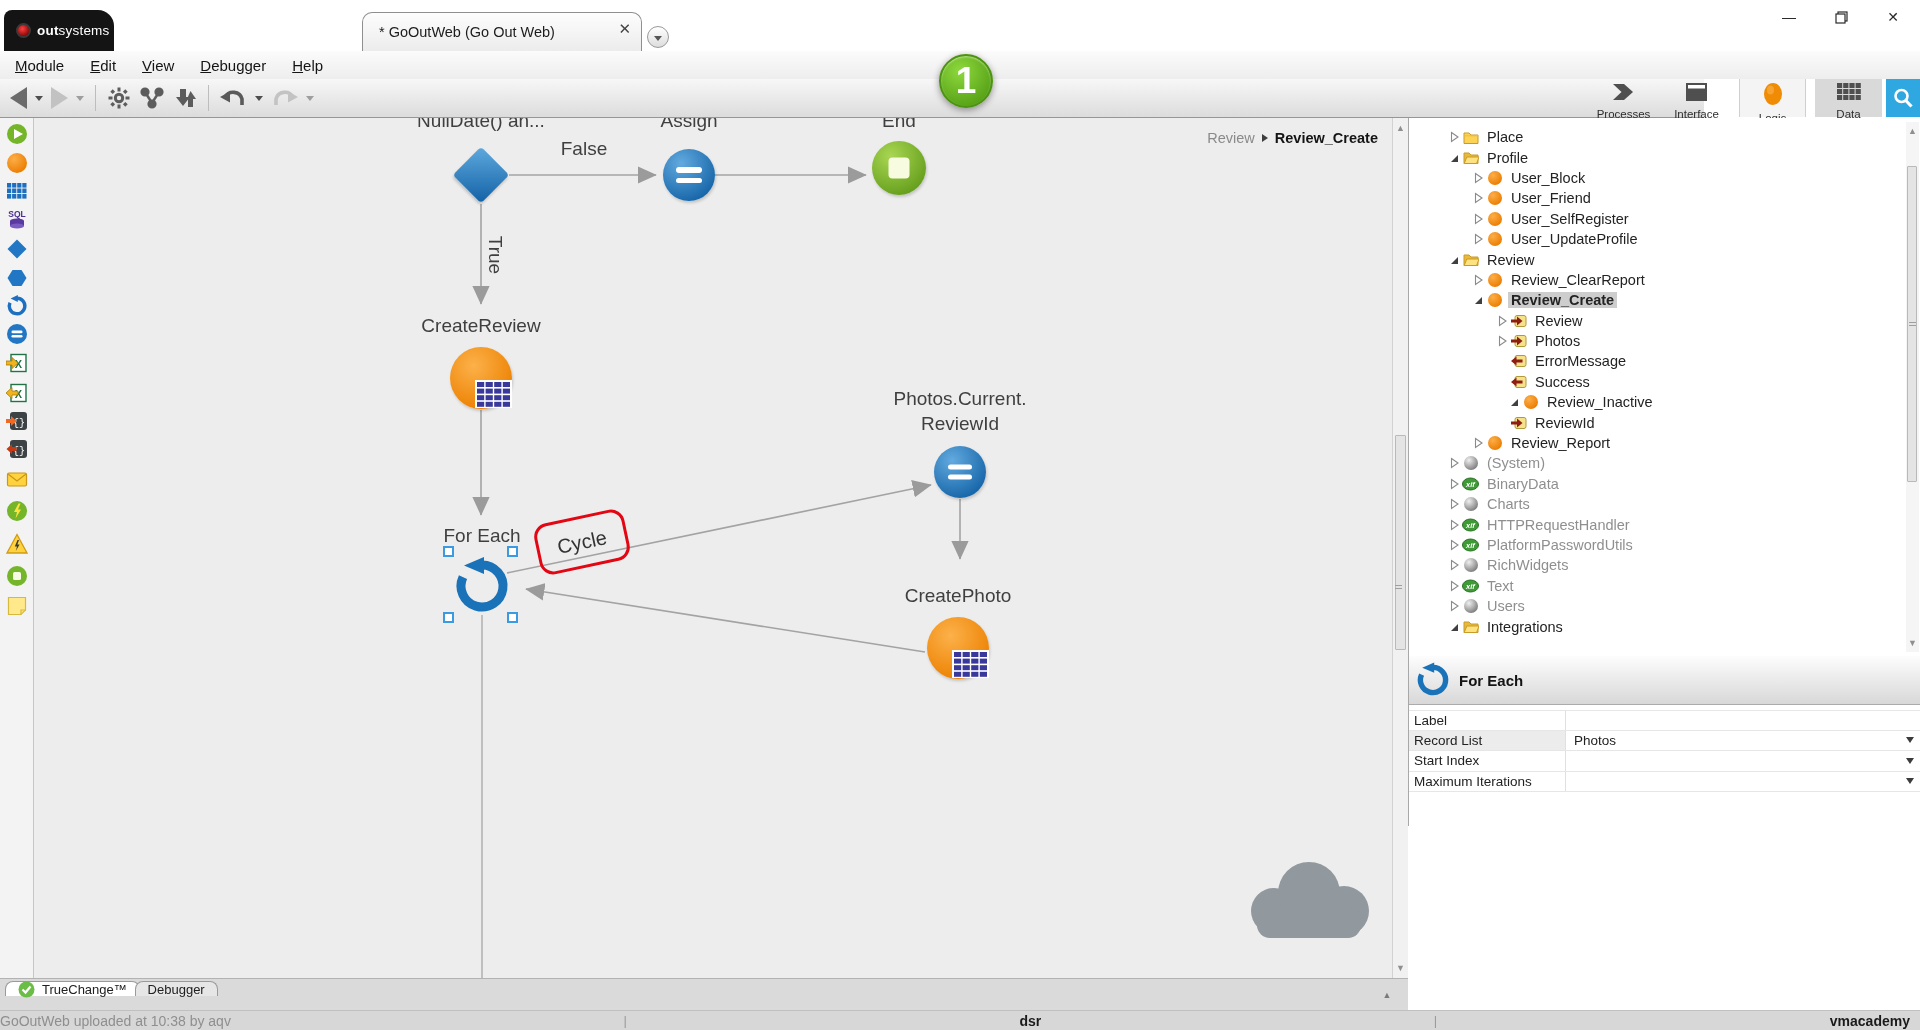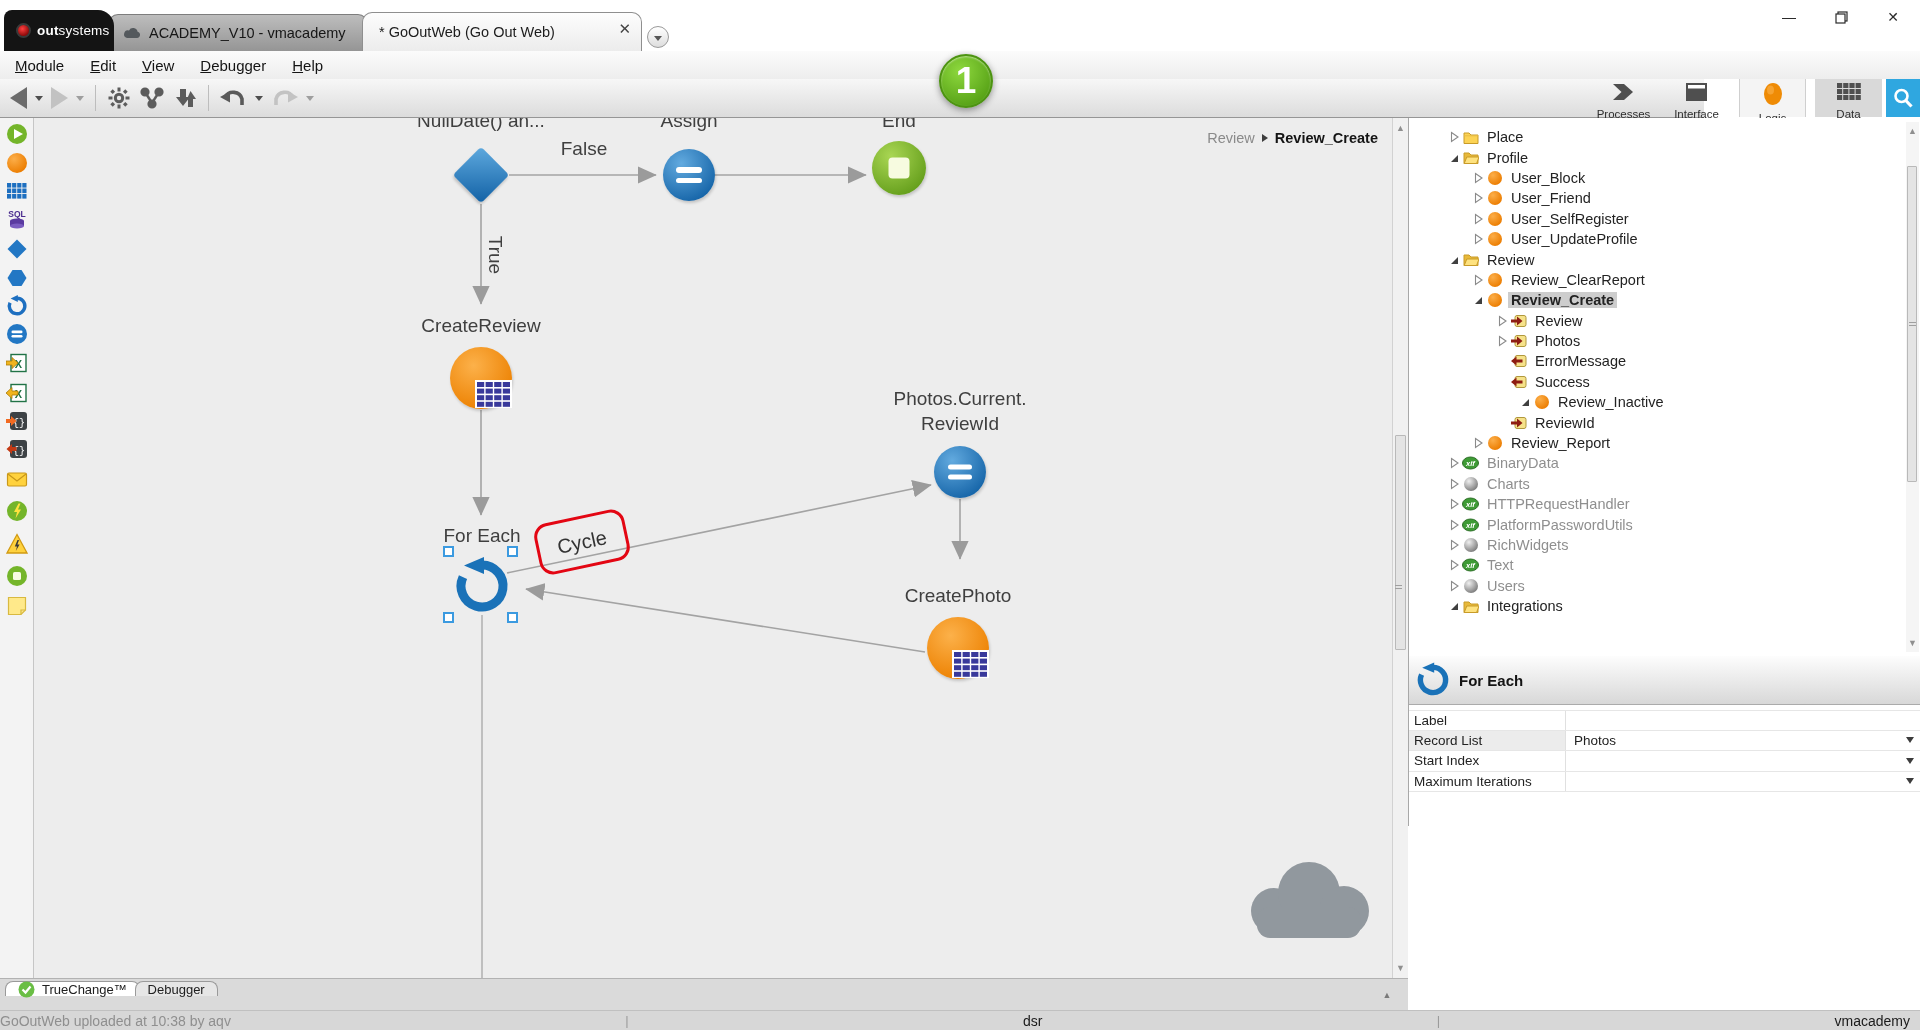--- a/index.html
+++ b/index.html
@@ -112,37 +112,31 @@
 
   
   .bstrip{position:absolute;left:0;top:978px;width:1408px;height:32px;background:#dadada;border-top:1px solid #b2b2b2}
   .btab{position:absolute;top:2px;height:15px;border:1px solid #9a9a9a;border-bottom:none;border-radius:8px 8px 0 0;display:flex;align-items:center;padding:0 12px;font-size:13px;color:#202020;background:#e6e6e6}
   .btab.active{background:#fff}
   .btab .bico{margin-right:7px;display:flex}
   .panel-up{position:absolute;left:1378px;top:8px;width:18px;height:16px;color:#7a7a7a;font-size:9px;text-align:center;line-height:16px}
   .statusbar{position:absolute;left:0;top:1010px;width:1920px;height:20px;background:#d7d7d7;border-top:1px solid #c0c0c0;display:flex;align-items:center;justify-content:space-between;padding-right:10px;gap:0}
   .statusbar .msg{color:#8f8f8f;font-size:14px}
   .statusbar .ssep{color:#9a9a9a;font-size:13px;margin:0 18px}
-  .statusbar .sbold{color:#1a1a1a;font-size:14px;font-weight:normal}
+  .statusbar .sbold{color:#1a1a1a;font-size:14px;font-weight:bold}
 </style>
 </head>
 <body>
 
 <div id="app">
 
   <div class="titlebar">
     <div class="brand-tab">
       <span class="logo-dot"></span>
       <span class="brand-text"><b>out</b><span>systems</span></span>
-    </div>
-    <div class="env-tab">
-      <svg width="18" height="12" viewBox="0 0 18 12">
-          <path d="M4 11 h10 a3.2 3.2 0 0 0 .6-6.3 A4.6 4.6 0 0 0 6 3.4 A3.4 3.4 0 0 0 4 11 z" fill="#54595d"></path>
-        </svg>
-      <span class="lbl">ACADEMY_V10 - vmacademy</span>
     </div>
     <div class="module-tab">
       <span class="lbl">* GoOutWeb (Go Out Web)</span>
       <span class="tab-close">✕</span>
     </div>
     <div class="tab-dropdown">
         <span class="car"></span>
       </div>
     <div class="win-controls">
       <span class="win-btn">—</span>
@@ -675,21 +669,21 @@
         <div class="tree-row" style="padding-left: 85px;">
           <span class="exp"></span>
           <span class="tico">
             <svg width="16" height="16" viewBox="0 0 16 16">
               <rect x="4" y="2.5" width="11" height="11" rx="2" fill="#f6e28a" stroke="#b0983c" stroke-width="1"></rect>
               <polygon points="11.5,6.5 5.5,6.5 5.5,3.5 0,8 5.5,12.5 5.5,9.5 11.5,9.5" fill="#8e1d12"></polygon>
             </svg>
           </span>
           <span class="tlabel">Success</span>
         </div>
-        <div class="tree-row" style="padding-left: 97px; margin-left: 11px;">
+        <div class="tree-row" style="padding-left: 97px;">
           <span class="exp">
             <svg width="11" height="12" viewBox="0 0 11 12">
               <polygon points="9,3 9,10 2,10" fill="#404040"></polygon>
             </svg>
           </span>
           <span class="tico">
             <span class="sphere orange"></span>
           </span>
           <span class="tlabel">Review_Inactive</span>
         </div>
@@ -706,20 +700,31 @@
         <div class="tree-row" style="padding-left: 61px;">
           <span class="exp">
             <svg width="11" height="12" viewBox="0 0 11 12">
               <polygon points="2.5,1.5 9,6 2.5,10.5" fill="#fff" stroke="#8a8a8a" stroke-width="1.1"></polygon>
             </svg>
           </span>
           <span class="tico">
             <span class="sphere orange"></span>
           </span>
           <span class="tlabel">Review_Report</span>
+        </div>
+        <div class="tree-row dim" style="padding-left: 37px;">
+          <span class="exp">
+            <svg width="11" height="12" viewBox="0 0 11 12">
+              <polygon points="2.5,1.5 9,6 2.5,10.5" fill="#fff" stroke="#8a8a8a" stroke-width="1.1"></polygon>
+            </svg>
+          </span>
+          <span class="tico">
+            <span class="sphere gray"></span>
+          </span>
+          <span class="tlabel">(System)</span>
         </div>
         <div class="tree-row dim" style="padding-left: 37px;">
           <span class="exp">
             <svg width="11" height="12" viewBox="0 0 11 12">
               <polygon points="2.5,1.5 9,6 2.5,10.5" fill="#fff" stroke="#8a8a8a" stroke-width="1.1"></polygon>
             </svg>
           </span>
           <span class="tico">
             <svg width="17" height="14" viewBox="0 0 17 14">
               <ellipse cx="8.5" cy="7" rx="8" ry="6" fill="#3e9b35" stroke="#2a6e24" stroke-width="1"></ellipse>

